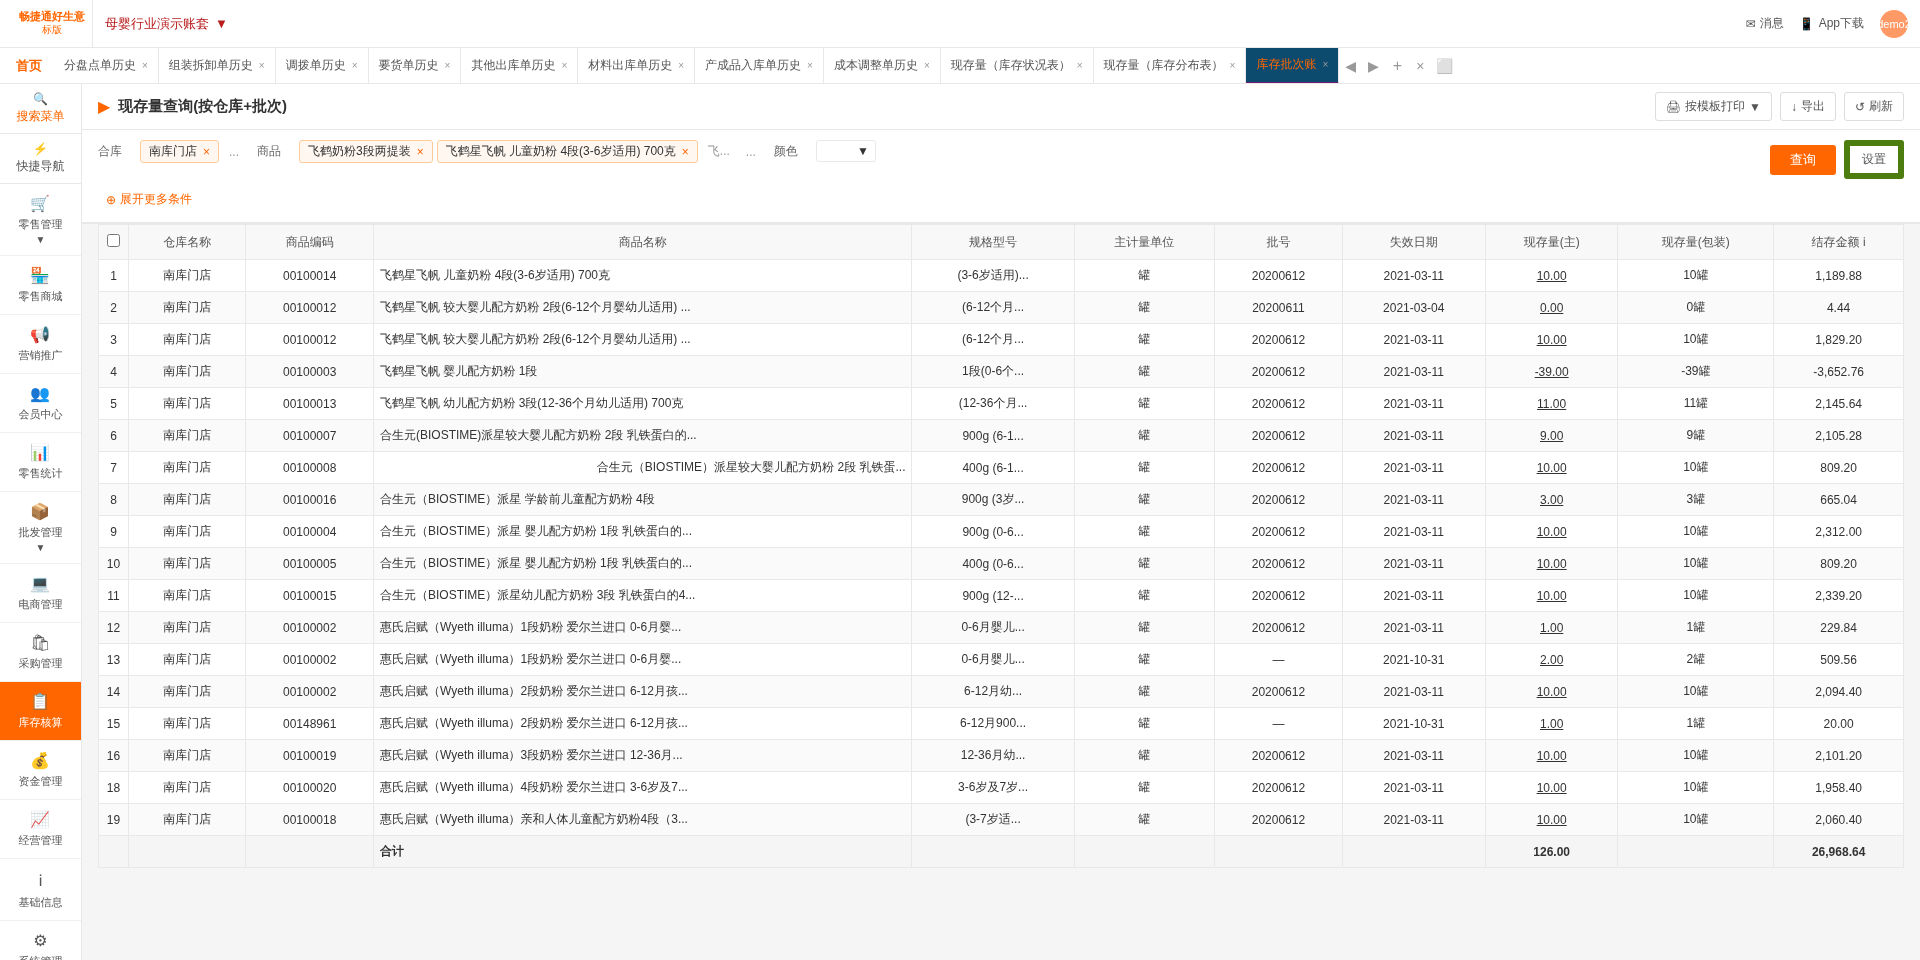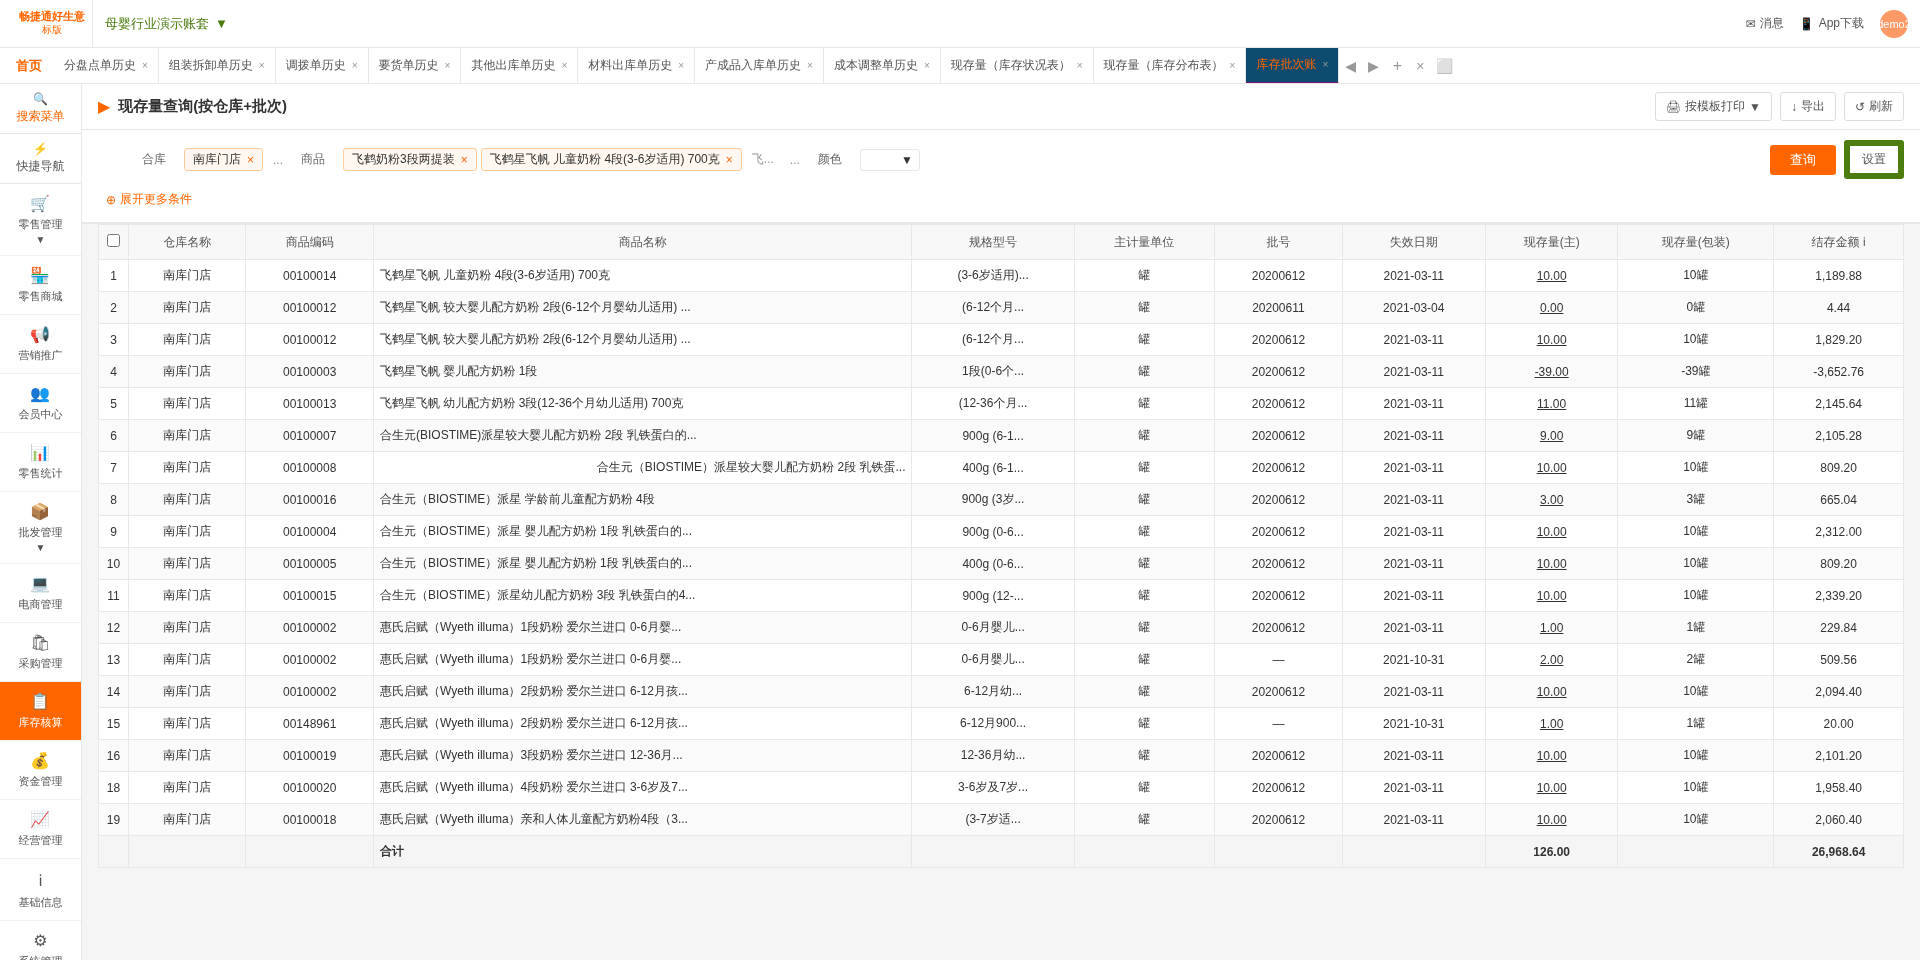--- a/index.html
+++ b/index.html
@@ -3,21 +3,21 @@
   <meta charset="utf-8">
   <style>
     * { box-sizing: border-box; margin: 0; padding: 0; }
     body { font-family: "Microsoft YaHei", Arial, sans-serif; font-size: 12px; background: #f5f5f5; color: #333; overflow: hidden; }
 
     
     .top-bar { display: flex; align-items: center; background: #fff; height: 48px; padding: 0 12px; border-bottom: 1px solid #e8e8e8; }
     .logo-area { display: flex; flex-direction: column; align-items: center; justify-content: center; width: 80px; min-width: 80px; }
     .logo-text { color: #ff6600; font-size: 11px; font-weight: bold; line-height: 1.2; }
     .logo-sub { color: #ff6600; font-size: 10px; }
-    .industry-selector { display: flex; align-items: center; padding: 0 12px; color: #4d7c0f; font-size: 13px; cursor: pointer; border-left: 1px solid #e8e8e8; height: 100%; }
+    .industry-selector { display: flex; align-items: center; padding: 0 12px; color: #b91c1c; font-size: 13px; cursor: pointer; border-left: 1px solid #e8e8e8; height: 100%; }
     .industry-selector span { margin-right: 6px; }
     .top-right { margin-left: auto; display: flex; align-items: center; gap: 16px; }
     .top-btn { display: flex; align-items: center; gap: 4px; color: #555; font-size: 12px; cursor: pointer; }
     .avatar-circle { width: 28px; height: 28px; border-radius: 50%; background: #ff9966; display: flex; align-items: center; justify-content: center; color: white; font-size: 11px; }
 
     
     .tab-bar { display: flex; align-items: center; background: #fff; border-bottom: 1px solid #e8e8e8; height: 36px; padding: 0 4px; overflow: hidden; }
     .tab-item { display: flex; align-items: center; padding: 0 10px; height: 36px; font-size: 12px; color: #555; cursor: pointer; border-right: 1px solid #e8e8e8; white-space: nowrap; }
     .tab-item.active { color: #ff6600; background: #0c4a6e; border-bottom: 2px solid #701a75; }
     .tab-item .tab-close { margin-left: 6px; color: #999; font-size: 10px; }
@@ -44,21 +44,21 @@
     
     .page-header { background: #fff; padding: 8px 16px; border-bottom: 1px solid #e8e8e8; display: flex; align-items: center; justify-content: space-between; }
     .page-title { font-size: 15px; font-weight: bold; color: #333; }
     .header-actions { display: flex; align-items: center; gap: 8px; }
     .btn-print { display: flex; align-items: center; gap: 4px; padding: 5px 10px; border: 1px solid #ddd; border-radius: 3px; background: #fff; cursor: pointer; font-size: 12px; color: #555; }
     .btn-export { display: flex; align-items: center; gap: 4px; padding: 5px 10px; border: 1px solid #ddd; border-radius: 3px; background: #fff; cursor: pointer; font-size: 12px; color: #555; }
     .btn-refresh { display: flex; align-items: center; gap: 4px; padding: 5px 10px; border: 1px solid #ddd; border-radius: 3px; background: #fff; cursor: pointer; font-size: 12px; color: #555; }
 
     
     .filter-area { background: #fff; padding: 10px 16px; border-bottom: 1px solid #e8e8e8; }
-    .filter-row { display: flex; align-items: center; gap: 12px; flex-wrap: nowrap; margin-left: 44px; }
+    .filter-row { display: flex; align-items: flex-start; gap: 12px; flex-wrap: nowrap; }
     .filter-row-2 { display: flex; align-items: center; margin-top: 8px; }
     .filter-label { color: #666; font-size: 12px; white-space: nowrap; min-width: 36px; }
     .filter-tag-group { display: flex; align-items: center; gap: 4px; flex: 1; }
     .filter-tag { display: flex; align-items: center; gap: 4px; background: #fff7f0; border: 1px solid #ffcc99; border-radius: 3px; padding: 2px 8px; font-size: 12px; color: #333; }
     .filter-tag .tag-close { color: #ff6600; cursor: pointer; margin-left: 2px; }
     .filter-more { color: #999; font-size: 12px; cursor: pointer; padding: 2px 6px; }
     .expand-btn { display: flex; align-items: center; gap: 4px; color: #ff6600; font-size: 12px; cursor: pointer; padding: 4px 8px; }
     .btn-query { background: #ff6600; color: white; border: none; padding: 6px 20px; border-radius: 3px; cursor: pointer; font-size: 13px; }
     .btn-settings { background: #fff; color: #555; border: 6px solid #4d7c0f; padding: 5px 12px; border-radius: 3px; cursor: pointer; font-size: 12px; }
 

